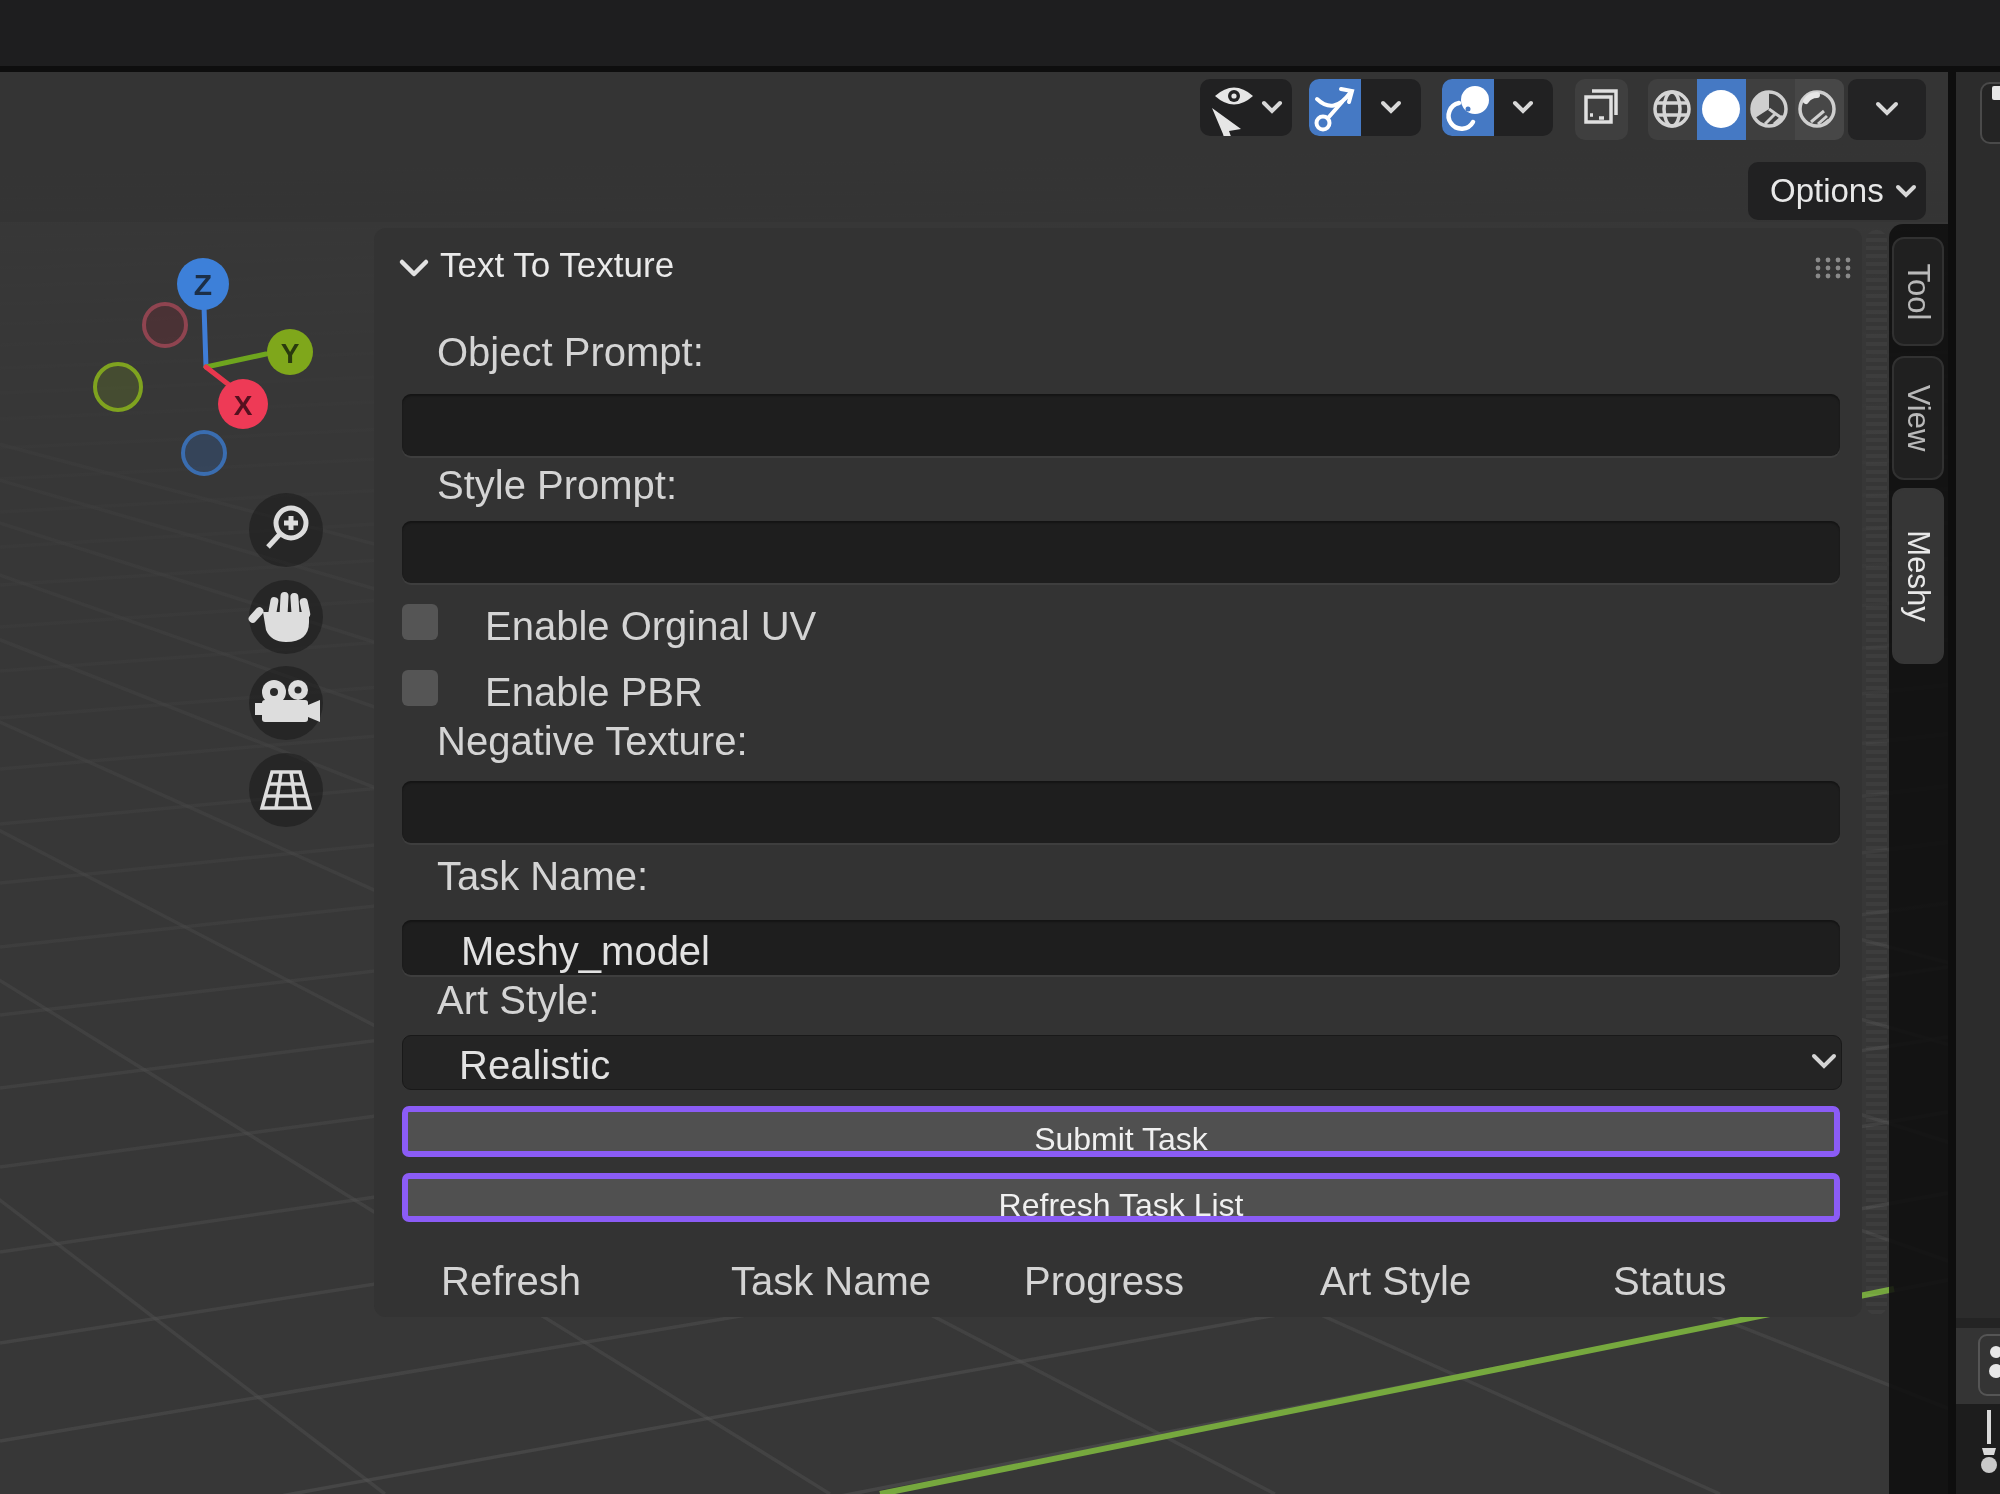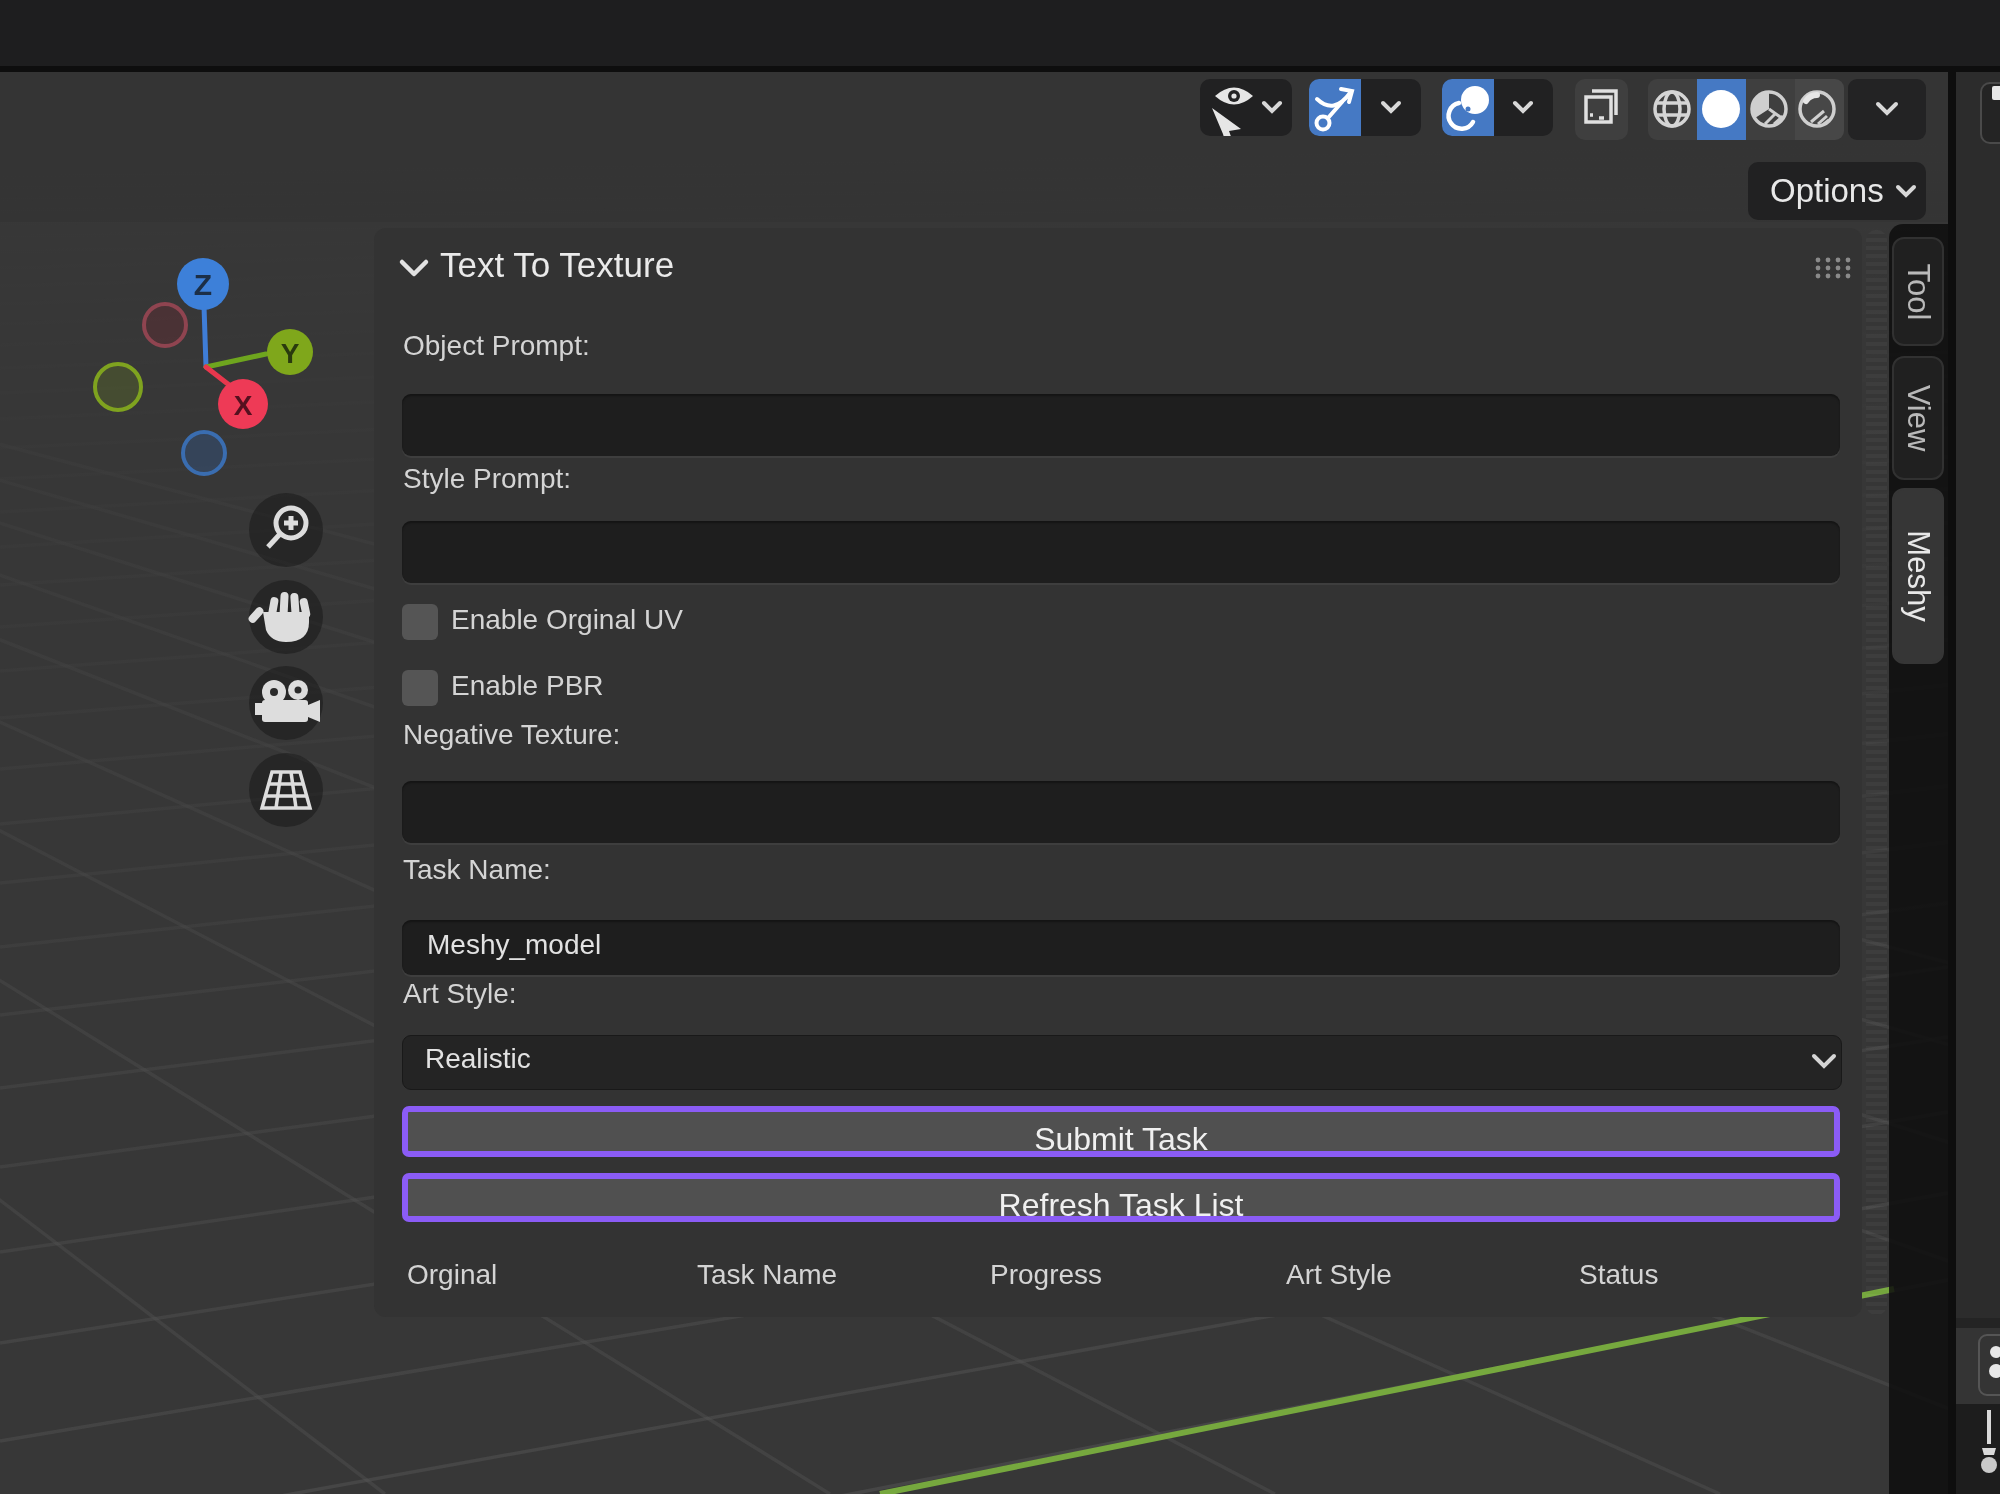--- a/index.html
+++ b/index.html
@@ -6,21 +6,21 @@
   .abs{position:absolute;}
   #topbar{left:0;top:0;width:2000px;height:66px;background:#1e1e1f;}
   #topsep{left:0;top:66px;width:2000px;height:6px;background:#0e0e0e;}
   #vp{left:0;top:72px;width:1948px;height:1422px;background:#373737;overflow:hidden;}
   #vsep{left:1948px;top:66px;width:8px;height:1428px;background:#0e0e0e;}
   #redit{left:1956px;top:72px;width:44px;height:1422px;background:#2c2c2c;overflow:hidden;}
   #hdrband{left:0;top:0;width:1948px;height:150px;background:rgba(0,0,0,0.04);}
   .btn{position:absolute;background:#212122;border-radius:10px;}
   .seg{position:absolute;top:0;height:100%;}
   #panel{left:374px;top:228px;width:1488px;height:1089px;background:#333333;border-radius:12px;}
-  .lbl{position:absolute;color:#d4d4d4;font-size:28px;white-space:nowrap;}
+  .lbl{position:absolute;color:#d4d4d4;font-size:40px;white-space:nowrap;margin-left:34px;}
   .field{position:absolute;left:28px;width:1438px;background:#1e1e1e;border-radius:9px;
      box-shadow:0 2px 0 rgba(255,255,255,0.055), inset 0 2px 2px rgba(0,0,0,0.35);}
   .pbtn{position:absolute;left:28px;width:1438px;background:#505050;border-radius:7px;
      border:6px solid #8b5cf6;color:#f0f0f0;font-size:32px;text-align:center;box-sizing:border-box;}
   .cbx{position:absolute;left:28px;width:36px;height:36px;background:#555555;border-radius:6px;}
   #tabcol{left:1889px;top:224px;width:59px;height:1270px;background:rgba(14,14,14,0.86);border-top-left-radius:14px;}
   .tab{position:absolute;left:3px;width:48px;background:#202020;border:2px solid #313131;border-radius:12px;
      color:#b9b9b9;font-size:31px;}
   .tabtxt{position:absolute;left:50%;top:50%;transform:translate(-50%,-50%) rotate(90deg);white-space:nowrap;}
   #scrollstrip{left:1866px;top:230px;width:21px;height:1085px;border-radius:10px;
@@ -271,21 +271,21 @@
   <div class="lbl" style="left:29px;top:750px;">Art Style:</div>
   <div class="field" style="top:807px;height:53px;background:#242424;box-shadow:none;border:1px solid #191919;"></div>
   <div class="lbl" style="left:51px;top:815px;color:#e2e2e2;">Realistic</div>
   <svg width="36" height="30" style="position:absolute;left:1434px;top:820px;">
     <path d="M6 8 l10 10 l10 -10" stroke="#d5d5d5" stroke-width="4" fill="none" stroke-linecap="round"></path>
   </svg>
 
   <div class="pbtn" style="top:878px;height:51px;line-height:55px;">Submit Task</div>
   <div class="pbtn" style="top:945px;height:49px;line-height:53px;">Refresh Task List</div>
 
-  <div class="lbl" style="left:33px;top:1031px;">Orginal</div>
+  <div class="lbl" style="left:33px;top:1031px;">Refresh</div>
   <div class="lbl" style="left:323px;top:1031px;">Task Name</div>
   <div class="lbl" style="left:616px;top:1031px;">Progress</div>
   <div class="lbl" style="left:912px;top:1031px;text-align:center;">Art Style</div>
   <div class="lbl" style="left:1205px;top:1031px;">Status</div>
 </div>
 
 <div class="abs" id="tabcol">
   <div class="tab" style="top:13px;height:105px;">
       <div class="tabtxt">Tool</div>
     </div>

